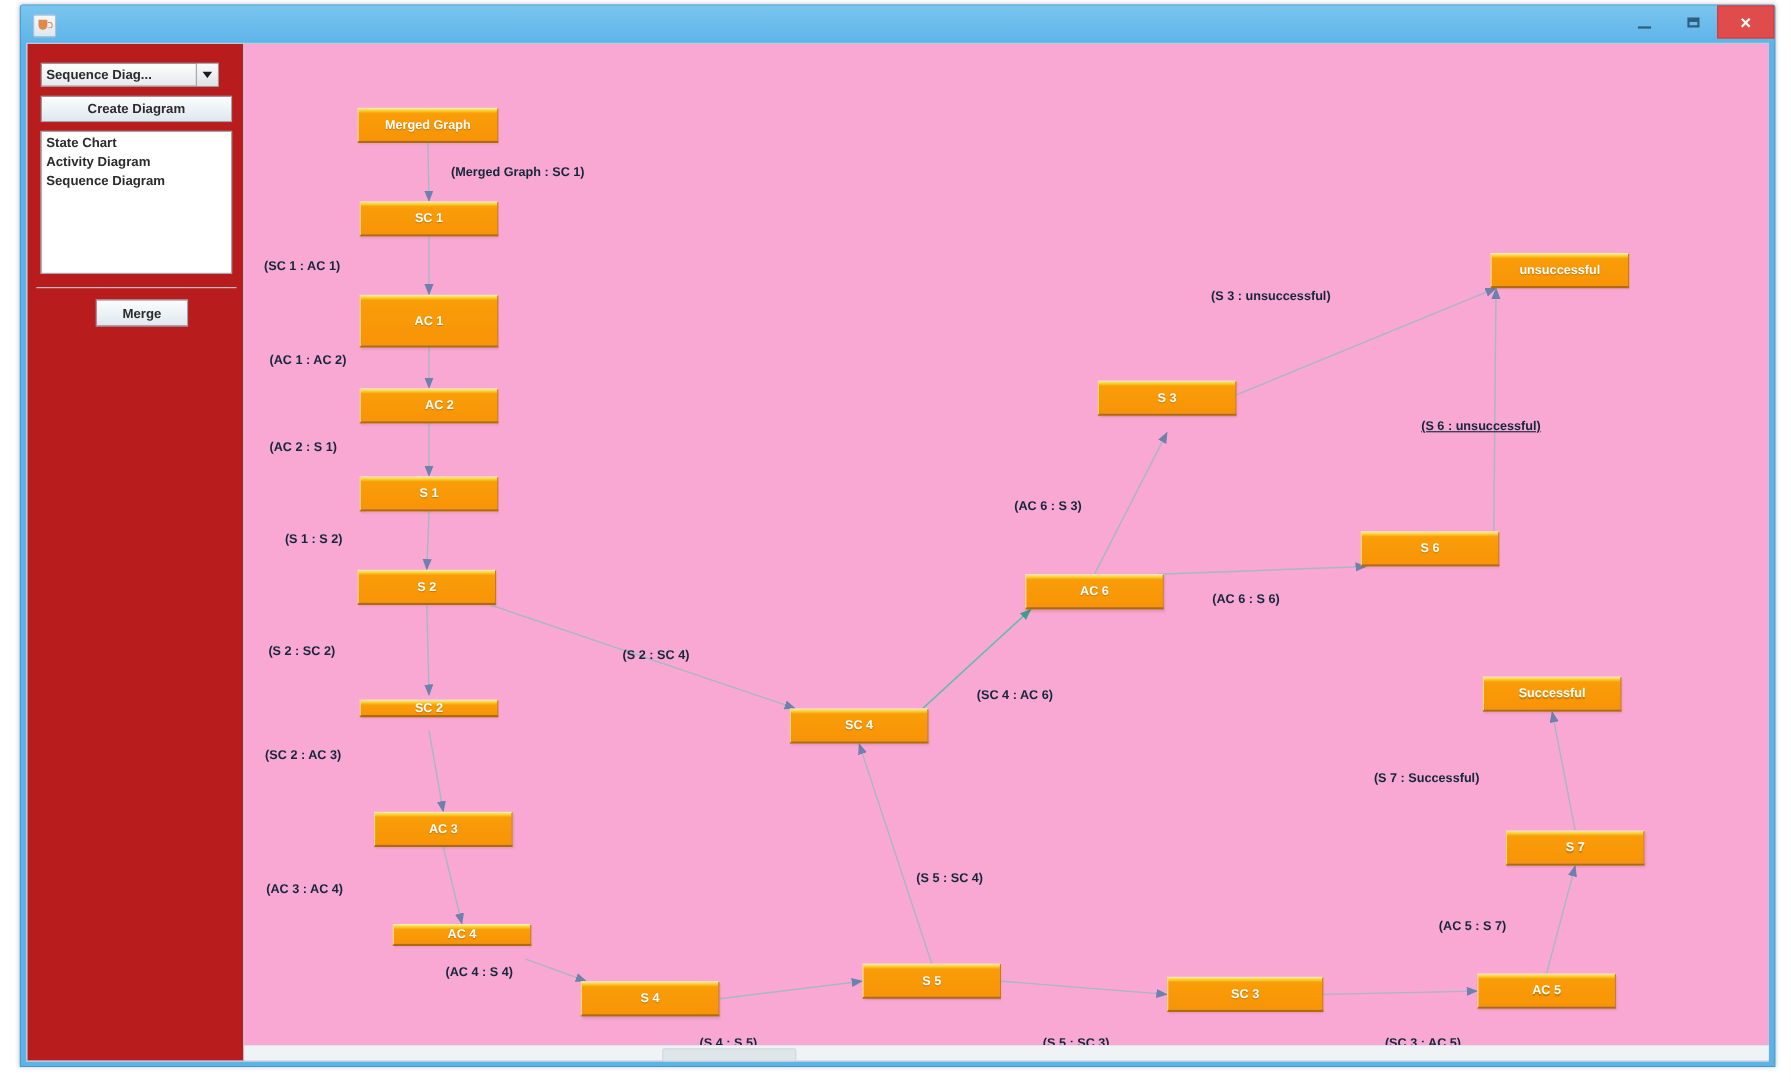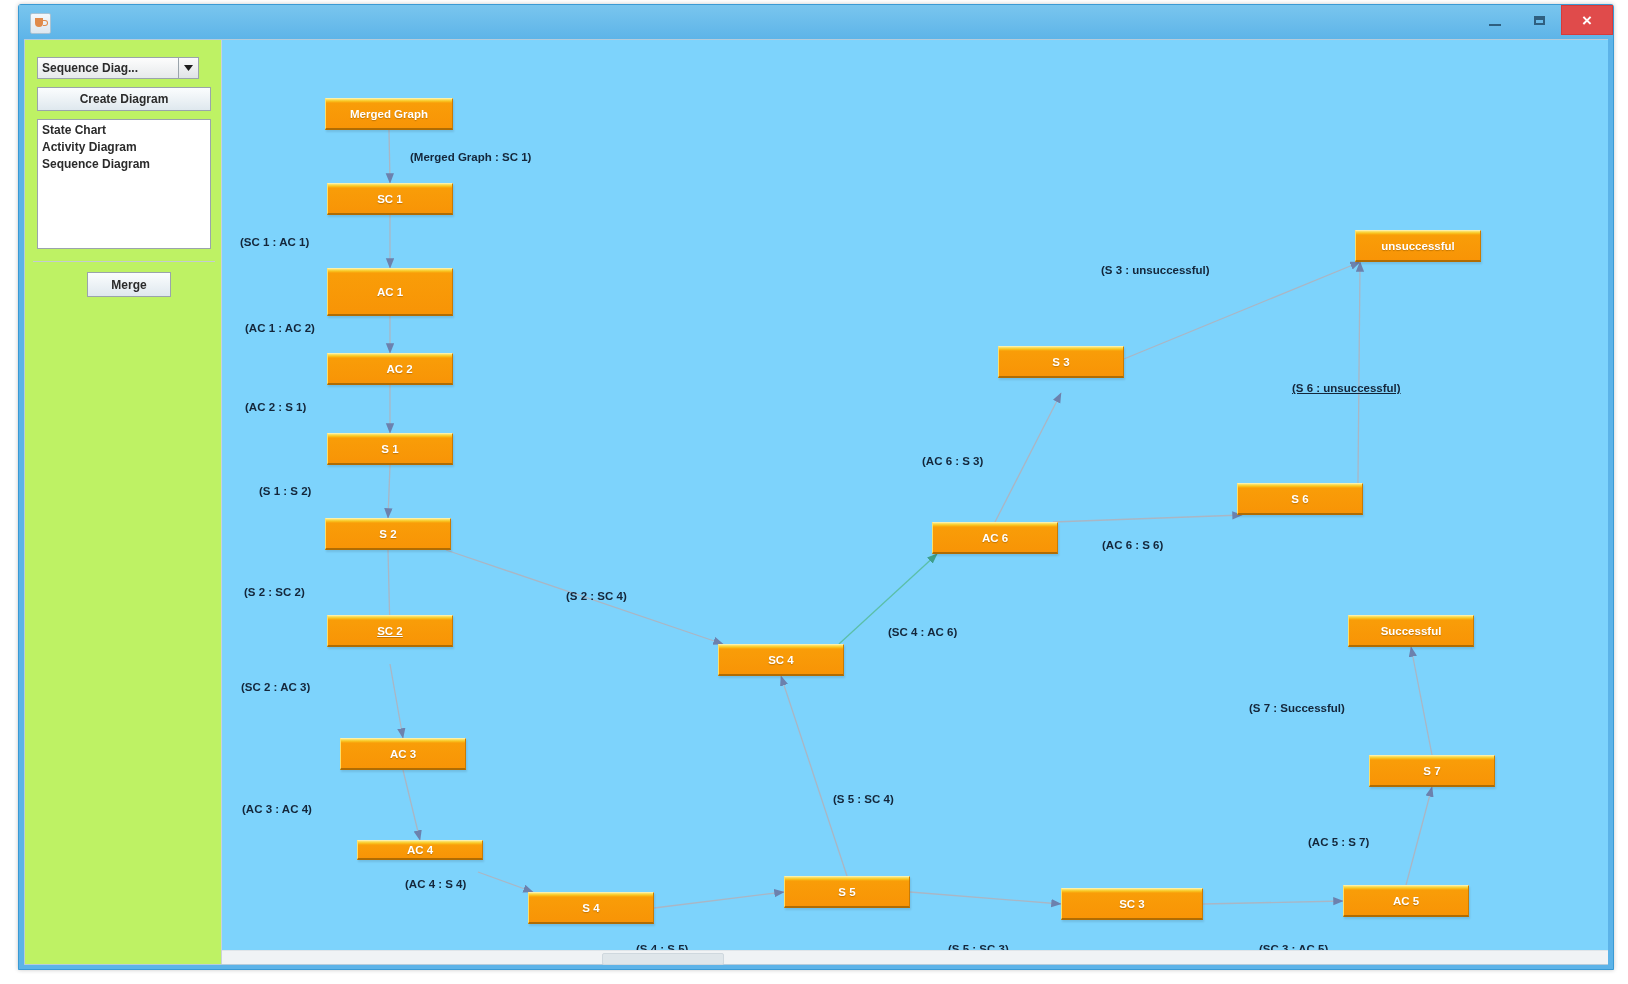--- a/index.html
+++ b/index.html
@@ -93,21 +93,21 @@
     width: 1584px; height: 926px;
     background: #eceff1;
     box-sizing: border-box;
     border: 1px solid #b6ccdb;
   }
 
   
   .sidepanel {
     position: absolute; left: 0; top: 0;
     width: 197px; height: 100%;
-    background: #bef264;
+    background: #b91c1c;
     border-right: 1px solid #c9d2d8;
     box-sizing: border-box;
   }
   .combo {
     position: absolute; left: 12px; top: 17px;
     width: 162px; height: 22px;
     background: linear-gradient(#fdfdfd, #e6e9eb);
     border: 1px solid #9aa4ab;
     box-sizing: border-box;
     display: flex; align-items: center;
@@ -162,21 +162,21 @@
   .btn-merge {
     position: absolute; left: 62px; top: 232px;
     width: 84px; height: 25px;
   }
 
   
   .canvas {
     position: absolute;
     left: 197px; top: 0;
     width: 1386px; height: 924px;
-    background: #7dd3fc;
+    background: #f9a8d4;
     overflow: hidden;
   }
   .canvas svg { position: absolute; left: 0; top: 0; }
 
   
   .node {
     position: absolute;
     box-sizing: border-box;
     background: #f79e0b;
     background: linear-gradient(#fbe77a 0px, #f9c823 2px, #f99d08 4px, #f89406 100%);
@@ -299,21 +299,21 @@
               <line x1="1210" y1="715" x2="1189" y2="607" stroke="#aab6c4" stroke-width="1.3" marker-end="url(#arrow)"></line>
             </g>
         </svg>
         <div id="node-layer">
             <div class="node" style="left: 103px; top: 58px; width: 128px; height: 32px;">Merged Graph</div>
             <div class="node" style="left: 105px; top: 143px; width: 126px; height: 32px;">SC 1</div>
             <div class="node" style="left: 105px; top: 228px; width: 126px; height: 48px;">AC 1</div>
             <div class="node" style="left: 105px; top: 313px; width: 126px; height: 32px; padding-left: 19px;">AC 2</div>
             <div class="node" style="left: 105px; top: 393px; width: 126px; height: 32px;">S 1</div>
             <div class="node" style="left: 103px; top: 478px; width: 126px; height: 32px;">S 2</div>
-            <div class="node" style="left: 105px; top: 575px; width: 126px; height: 32px; text-decoration: underline;">SC 2</div>
+            <div class="node" style="left: 105px; top: 596px; width: 126px; height: 16px;">SC 2</div>
             <div class="node" style="left: 118px; top: 698px; width: 126px; height: 32px;">AC 3</div>
             <div class="node" style="left: 135px; top: 800px; width: 126px; height: 20px;">AC 4</div>
             <div class="node" style="left: 306px; top: 852px; width: 126px; height: 32px;">S 4</div>
             <div class="node" style="left: 562px; top: 836px; width: 126px; height: 32px;">S 5</div>
             <div class="node" style="left: 496px; top: 604px; width: 126px; height: 32px;">SC 4</div>
             <div class="node" style="left: 710px; top: 482px; width: 126px; height: 32px;">AC 6</div>
             <div class="node" style="left: 776px; top: 306px; width: 126px; height: 32px; text-align: right;">S 3</div>
             <div class="node" style="left: 1133px; top: 190px; width: 126px; height: 32px;">unsuccessful</div>
             <div class="node" style="left: 1015px; top: 443px; width: 126px; height: 32px;">S 6</div>
             <div class="node" style="left: 1126px; top: 575px; width: 126px; height: 32px;">Successful</div>

